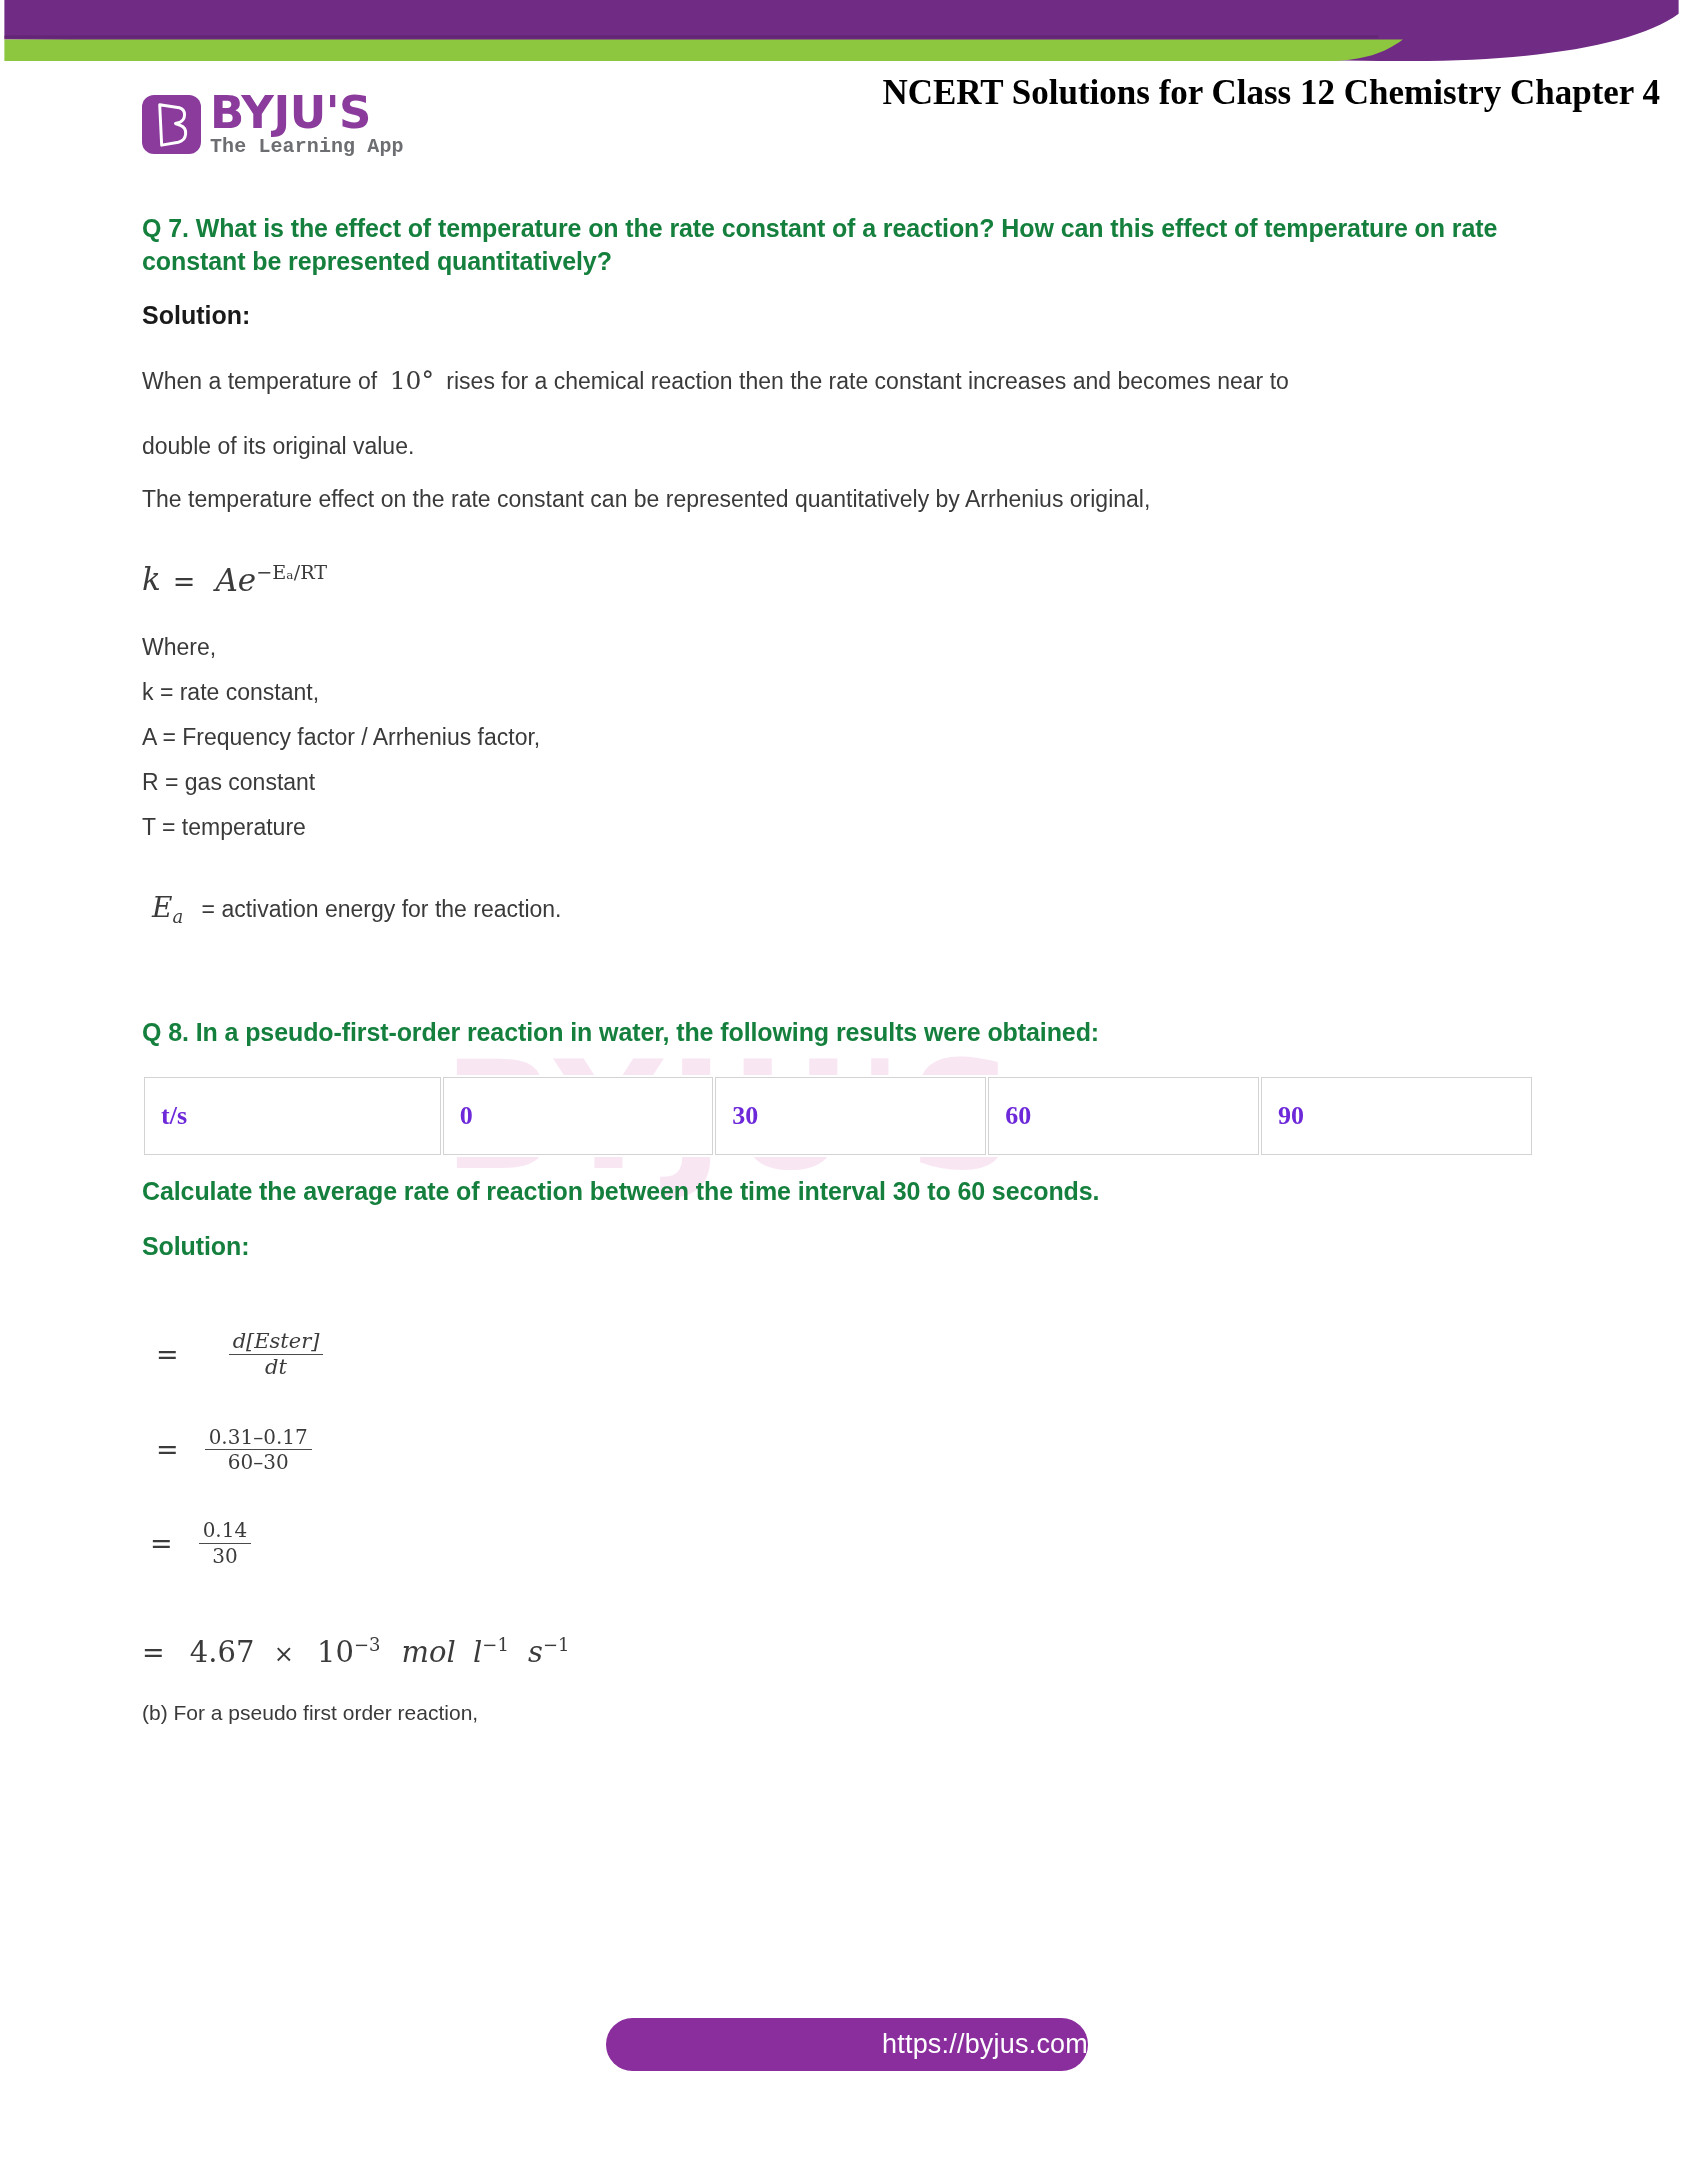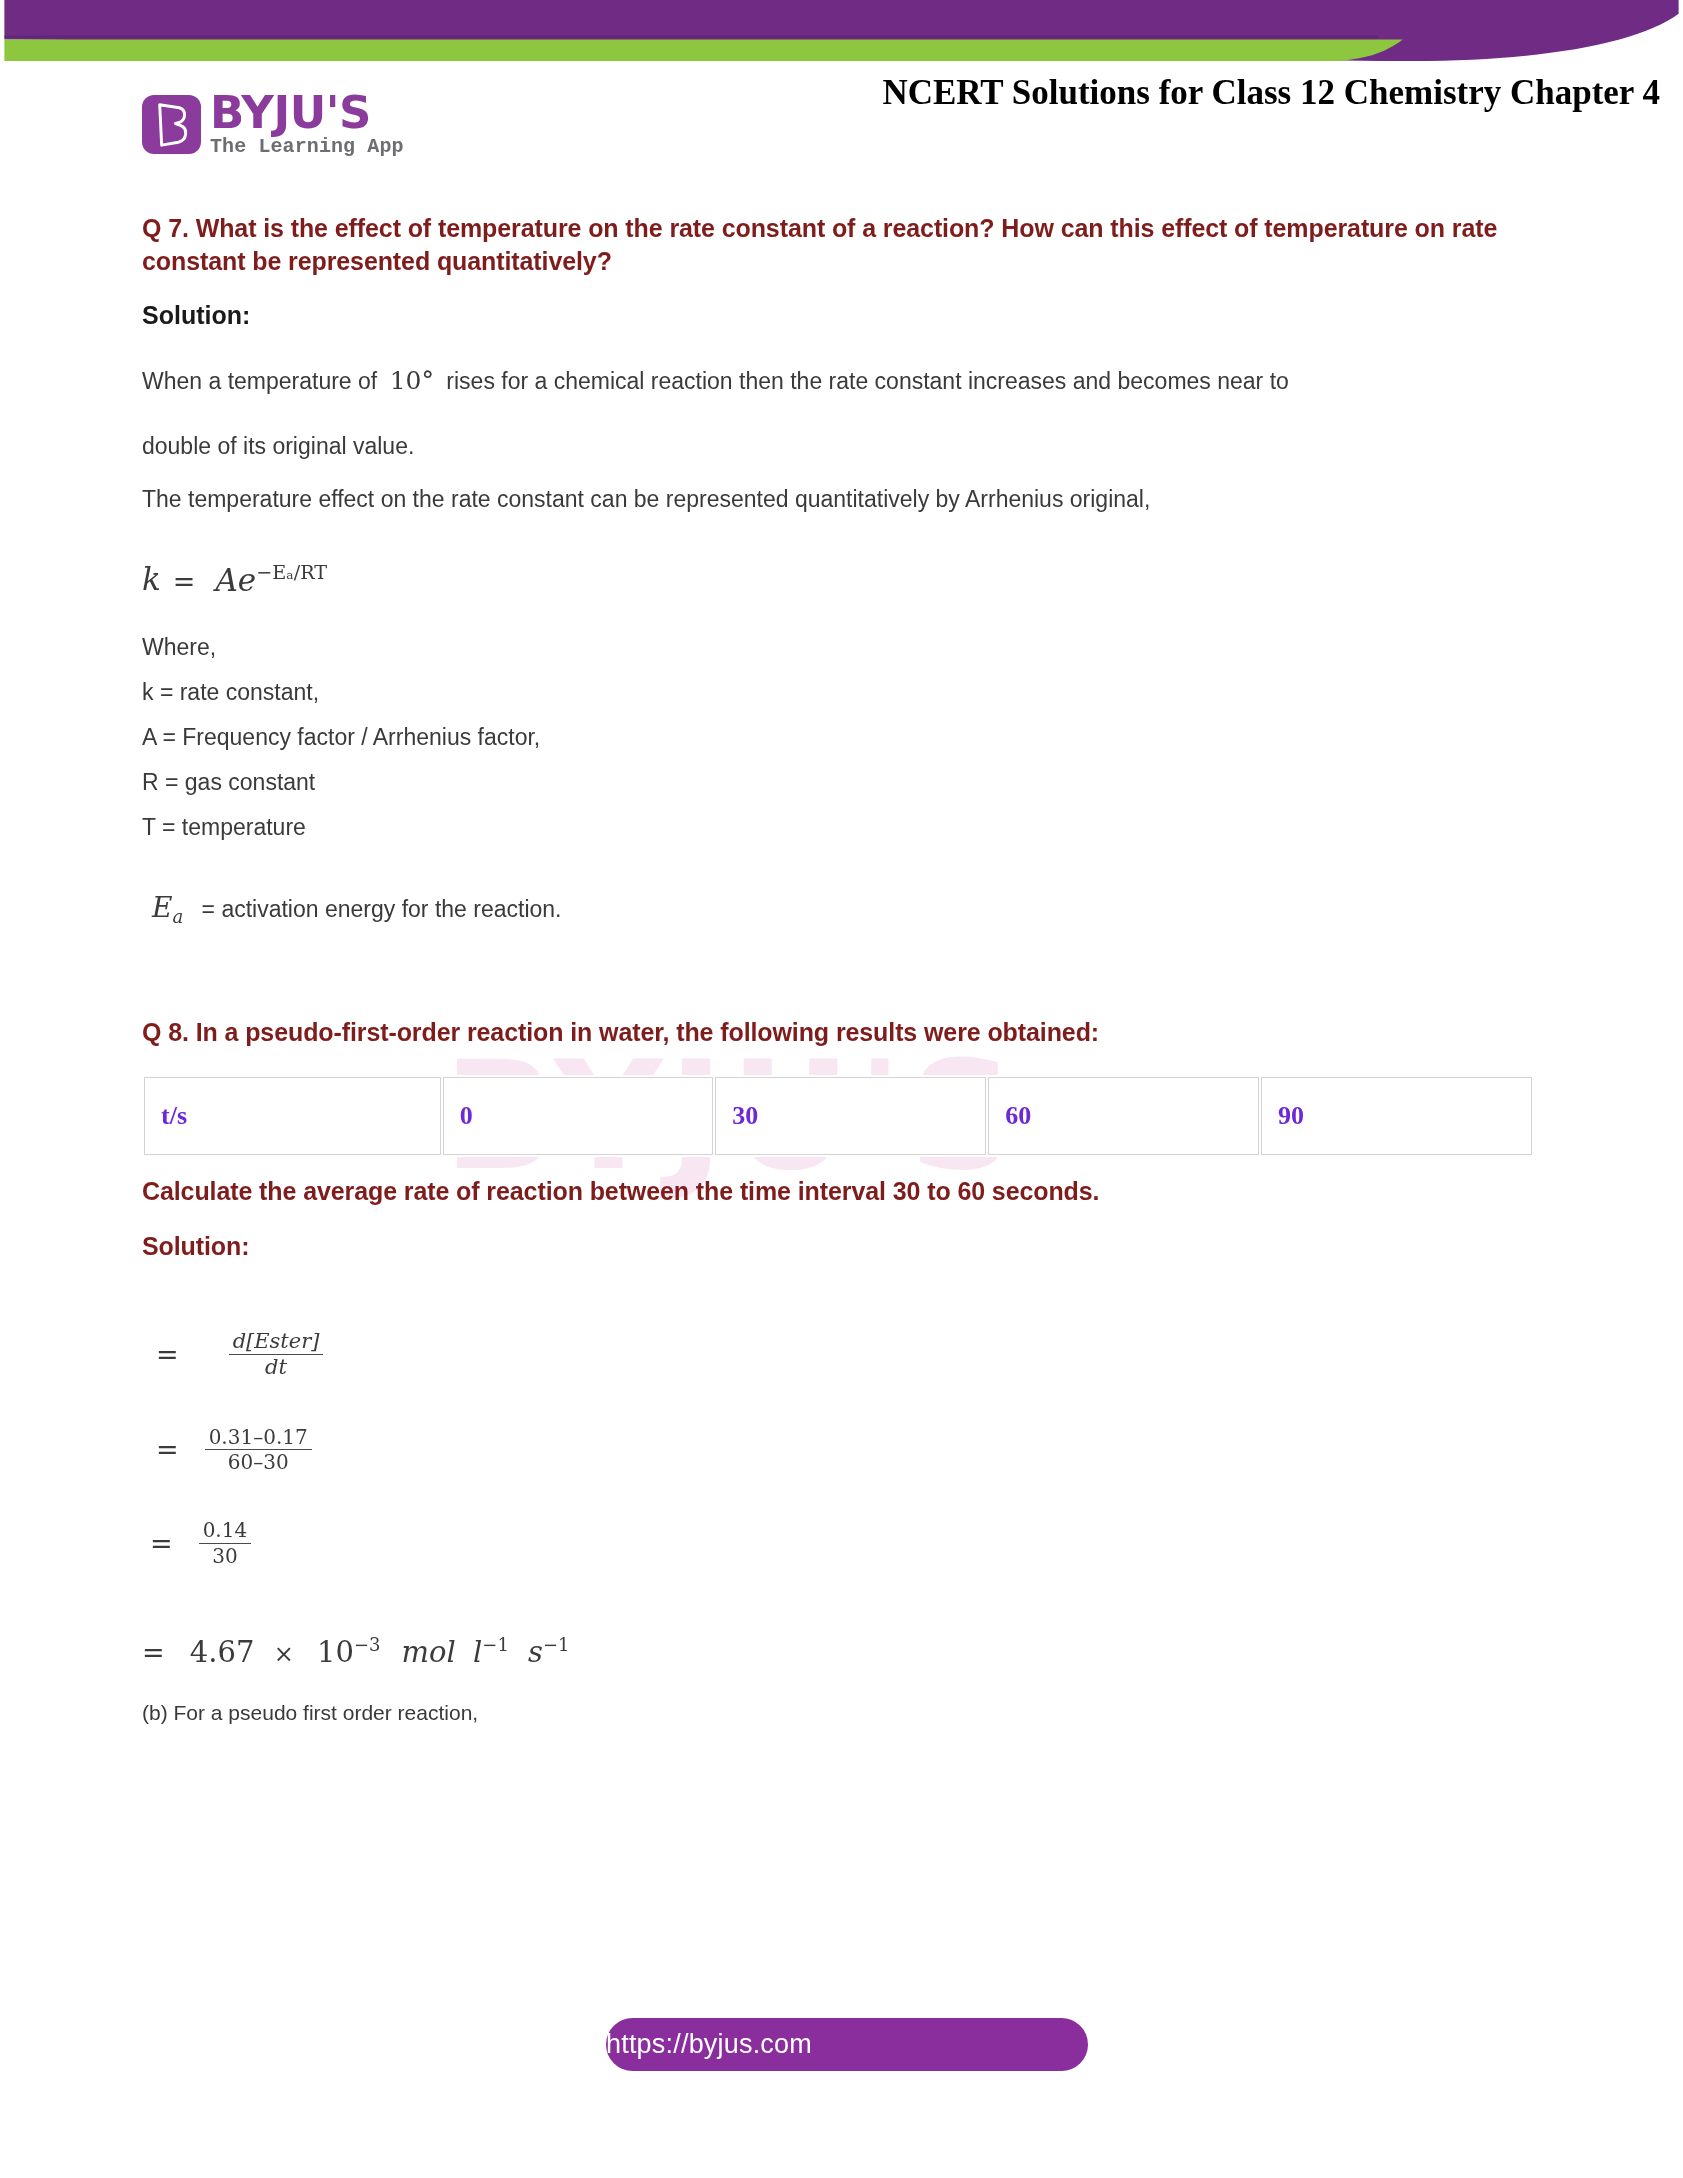--- a/index.html
+++ b/index.html
@@ -104,21 +104,21 @@
     top: 212px;
     left: 142px;
     width: 1406px;
   }
 
   .q-head {
     font-family: "Liberation Sans", sans-serif;
     font-weight: bold;
     font-size: 25px;
     line-height: 1.33;
-    color: #7f1d1d;
+    color: #15803d;
     letter-spacing: -0.1px;
   }
   .sol-head {
     font-family: "Liberation Sans", sans-serif;
     font-weight: bold;
     font-size: 25px;
     color: #1a1a1a;
     margin-top: 22px;
   }
   .body-line {
@@ -190,21 +190,21 @@
   .footer-pill {
     position: absolute;
     left: 606px;
     top: 2018px;
     width: 482px;
     height: 53px;
     border-radius: 28px;
     background: #8a2d9d;
     display: flex;
     align-items: center;
-    justify-content: flex-start;
+    justify-content: flex-end;
   }
   .footer-pill span {
     font-family: "Liberation Sans", sans-serif;
     font-size: 27px;
     color: #ffffff;
     letter-spacing: 0.2px;
   }
 
   .sp-10 { height: 10px; }
   .sp-14 { height: 14px; }

